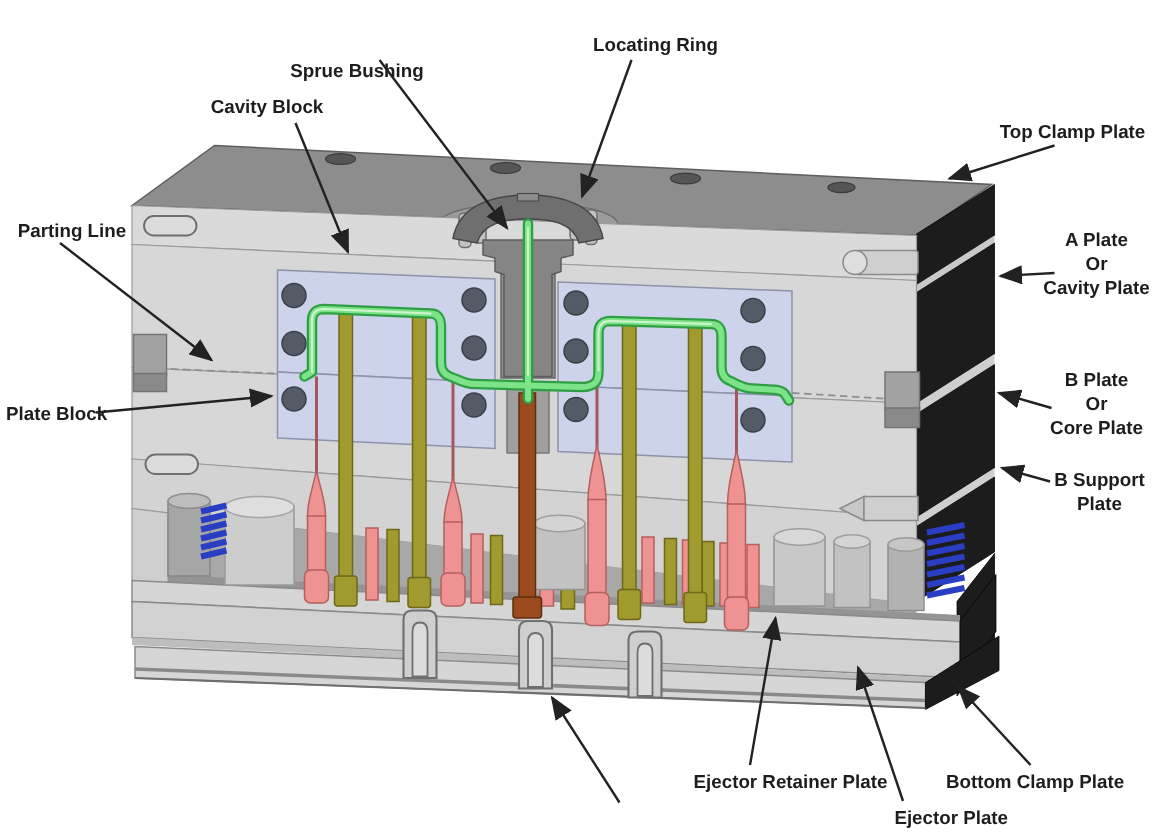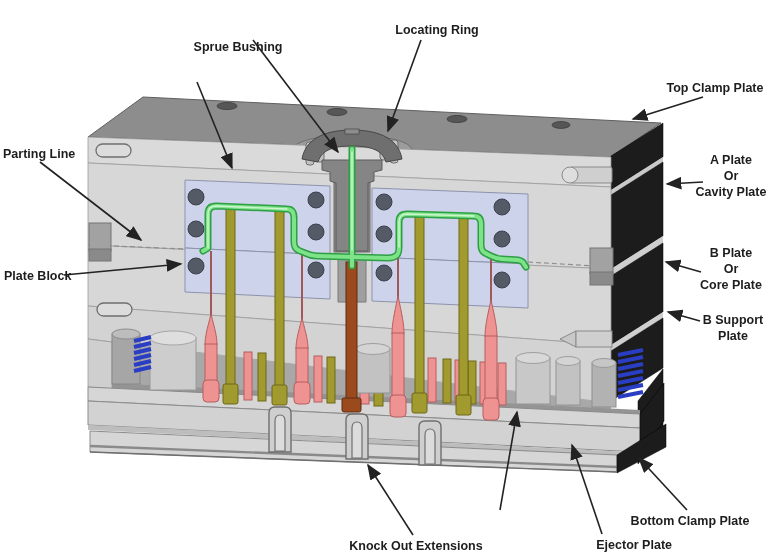--- a/index.html
+++ b/index.html
@@ -248,34 +248,35 @@
     <line class="arrow" x1="700" y1="321" x2="668" y2="312" marker-end="url(#ah)"></line>
     <line class="arrow" x1="500" y1="510" x2="517" y2="412" marker-end="url(#ah)"></line>
     <line class="arrow" x1="602" y1="534" x2="572" y2="445" marker-end="url(#ah)"></line>
     <line class="arrow" x1="687" y1="510" x2="639" y2="458" marker-end="url(#ah)"></line>
     <line class="arrow" x1="413" y1="535" x2="368" y2="465" marker-end="url(#ah)"></line>
   </g>
 </svg>
 
 <div class="lbl" style="left:178px;top:7px;width:120px;margin-top:32px;">Sprue Bushing</div>
 <div class="lbl" style="left:377px;top:22px;width:120px;">Locating Ring</div>
+<div class="lbl" style="left:118px;top:63px;width:120px;">Cavity Block</div>
 <div class="lbl" style="left:635px;top:80px;width:160px;">Top Clamp Plate</div>
-<div class="lbl left" style="left:3px;top:146px;width:90px;">Parting Line</div>
+<div class="lbl left" style="left:3px;top:146px;width:90px;text-align:center;">Parting Line</div>
 <div class="lbl-stack" style="left:661px;top:152px;width:140px;">
   <div>A Plate</div>
   <div>Or</div>
   <div>Cavity Plate</div>
 </div>
 <div class="lbl left" style="left:4px;top:268px;width:90px;">Plate Block</div>
 <div class="lbl-stack" style="left:661px;top:245px;width:140px;">
   <div>B Plate</div>
   <div>Or</div>
   <div>Core Plate</div>
 </div>
 <div class="lbl-stack" style="left:663px;top:312px;width:140px;">
   <div>B Support</div>
   <div>Plate</div>
 </div>
+<div class="lbl" style="left:447px;top:513px;width:160px;">Ejector Retainer Plate</div>
 <div class="lbl" style="left:610px;top:513px;width:160px;">Bottom Clamp Plate</div>
-<div class="lbl" style="left:336px;top:538px;width:160px;">Knock Out Extensions</div>
 <div class="lbl" style="left:552px;top:537px;width:120px;text-align:right;">Ejector Plate</div>
 
 </div>
 
 </body></html>

